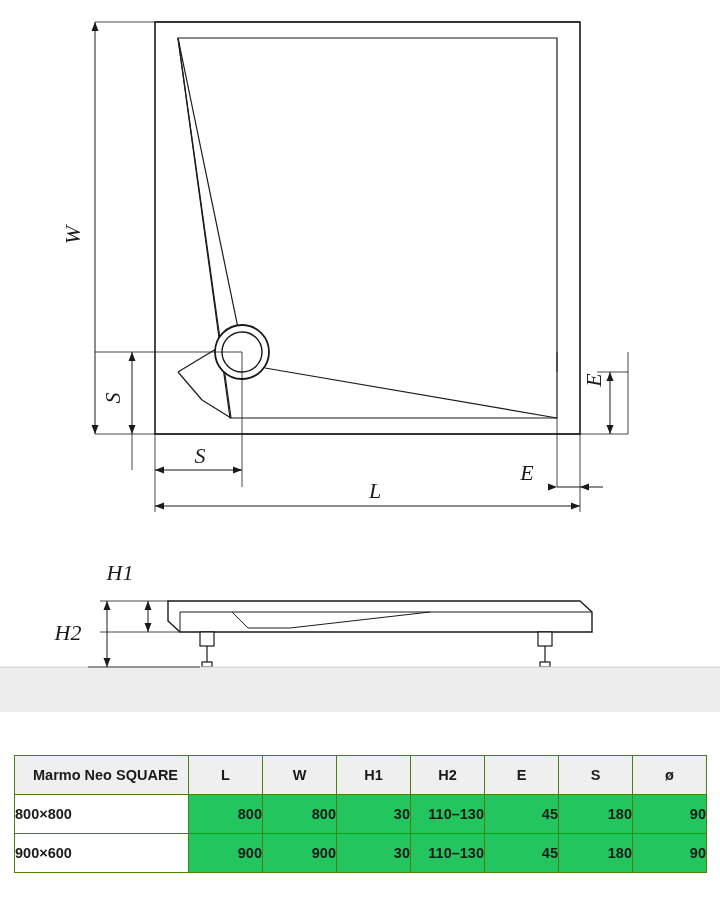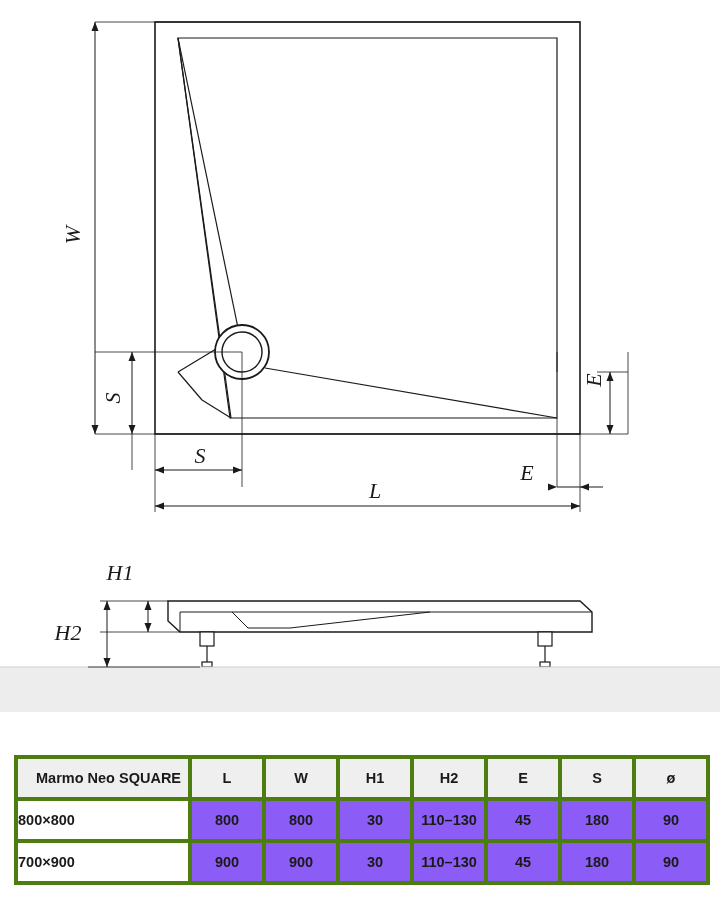--- a/index.html
+++ b/index.html
@@ -12,43 +12,44 @@
     overflow:hidden;
   }
   #tech-drawing{position:absolute;left:0;top:0;width:720px;height:920px;}
   .tbl-wrap{position:absolute;left:14px;top:755px;width:692px;}
   table.spec{
     border-collapse:collapse;
     width:692px;
     table-layout:fixed;
   }
   table.spec th, table.spec td{
-    border:4px solid #4d7c0f;
+    border:1px solid #4d7c0f;
     height:38px;
     text-align:center;
     font-size:14.5px;
     font-weight:bold;
     color:#1a1a1a;
     padding:0;
   }
   table.spec thead th{
     background:#efefef;
   }
   table.spec thead th.name-col{
     text-align:left;
     padding-left:18px;
     font-size:14.5px;
   }
   table.spec tbody td.name-col{
     text-align:left;
     background:#ffffff;
   }
   table.spec tbody td{
-    background:#8b5cf6;
+    background:#22c55e;
     font-weight:bold;
+    text-align:right;
   }
   .col-name{width:174px;}
   .col-v{width:74px;}
 </style>
 </head>
 <body>
 
 <svg id="tech-drawing" viewBox="0 0 720 920">
 
   <g fill="none" stroke="#1a1a1a">
@@ -186,21 +187,21 @@
         <td class="name-col">800×800</td>
         <td>800</td>
         <td>800</td>
         <td>30</td>
         <td>110–130</td>
         <td>45</td>
         <td>180</td>
         <td>90</td>
       </tr>
       <tr>
-        <td class="name-col">700×900</td>
+        <td class="name-col">900×600</td>
         <td>900</td>
         <td>900</td>
         <td>30</td>
         <td>110–130</td>
         <td>45</td>
         <td>180</td>
         <td>90</td>
       </tr>
     </tbody>
   </table>

